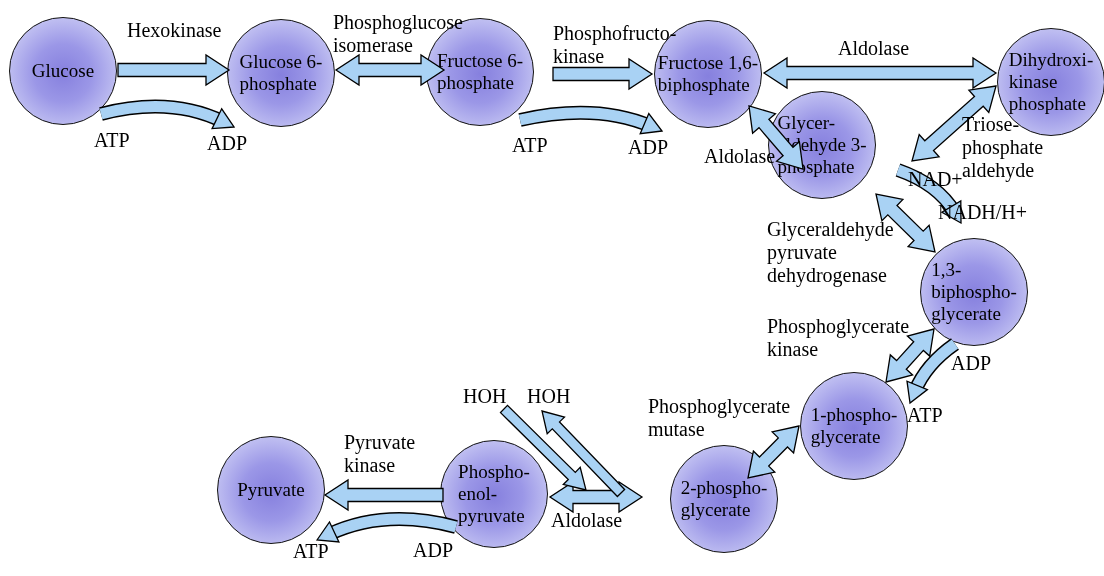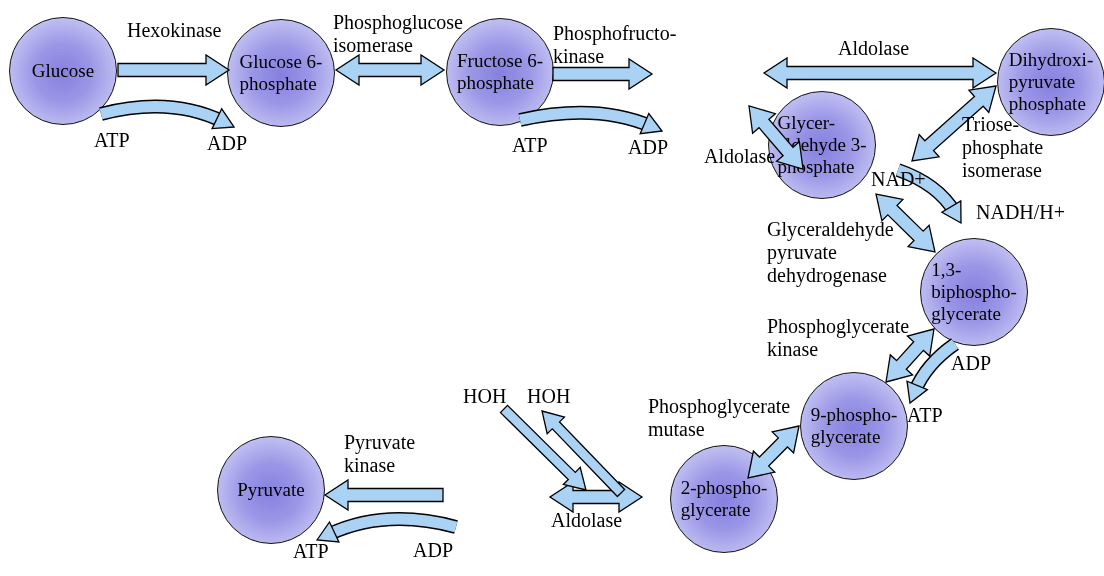--- a/index.html
+++ b/index.html
@@ -56,67 +56,76 @@
       <polygon points="317.0,540.0 329.5,522.0 338.9,541.9" fill="#a9d2f4" stroke="#000000" stroke-width="1.3"></polygon>
     </svg>
 
   <div class="node" style="left:9px;top:17px">
       <span>Glucose</span>
     </div>
   <div class="node" style="left:227px;top:19px">
       <span>Glucose 6-
 phosphate</span>
     </div>
-  <div class="node" style="left:446px;top:18px">
+  <div class="node" style="left:426px;top:18px">
       <span>Fructose 6-
 phosphate</span>
     </div>
+  <div class="node" style="left:654px;top:20px">
+      <span>Fructose 1,6-
+biphosphate</span>
+    </div>
   <div class="node" style="left:997px;top:28px">
       <span>Dihydroxi-
-pyruvate
+kinase
 phosphate</span>
     </div>
   <div class="node" style="left:768px;top:91px">
       <span>Glycer-
 aldehyde 3-
 phosphate</span>
     </div>
   <div class="node" style="left:920px;top:238px">
       <span>1,3-
 biphospho-
 glycerate</span>
     </div>
   <div class="node" style="left:800px;top:372px">
-      <span>9-phospho-
+      <span>1-phospho-
 glycerate</span>
     </div>
   <div class="node" style="left:670px;top:445px">
       <span>2-phospho-
 glycerate</span>
+    </div>
+  <div class="node" style="left:440px;top:440px">
+      <span>Phospho-
+enol-
+pyruvate</span>
     </div>
   <div class="node" style="left:217px;top:436px">
       <span>Pyruvate</span>
     </div>
 
   <div class="lbl" style="left:127px;top:19px">Hexokinase</div>
   <div class="lbl" style="left:94px;top:129px">ATP</div>
   <div class="lbl" style="left:207px;top:132px">ADP</div>
   <div class="lbl" style="left:333px;top:11px">Phosphoglucose
 isomerase</div>
   <div class="lbl" style="left:553px;top:22px">Phosphofructo-
 kinase</div>
   <div class="lbl" style="left:512px;top:134px">ATP</div>
   <div class="lbl" style="left:628px;top:136px">ADP</div>
   <div class="lbl" style="left:838px;top:37px">Aldolase</div>
   <div class="lbl" style="left:704px;top:145px">Aldolase</div>
   <div class="lbl" style="left:962px;top:113px">Triose-
 phosphate
-isomerase</div>
-  <div class="lbl" style="left:871px;top:168px">NAD+</div>
-  <div class="lbl" style="left:976px;top:201px">NADH/H+</div>
+aldehyde</div>
+  <div class="lbl" style="left:908px;top:168px">NAD+</div>
+  <div class="lbl" style="left:938px;top:201px">NADH/H+</div>
   <div class="lbl" style="left:767px;top:218px">Glyceraldehyde
 pyruvate
 dehydrogenase</div>
   <div class="lbl" style="left:767px;top:315px">Phosphoglycerate
 kinase</div>
   <div class="lbl" style="left:951px;top:352px">ADP</div>
   <div class="lbl" style="left:907px;top:404px">ATP</div>
   <div class="lbl" style="left:648px;top:395px">Phosphoglycerate
 mutase</div>
   <div class="lbl" style="left:463px;top:385px">HOH</div>

